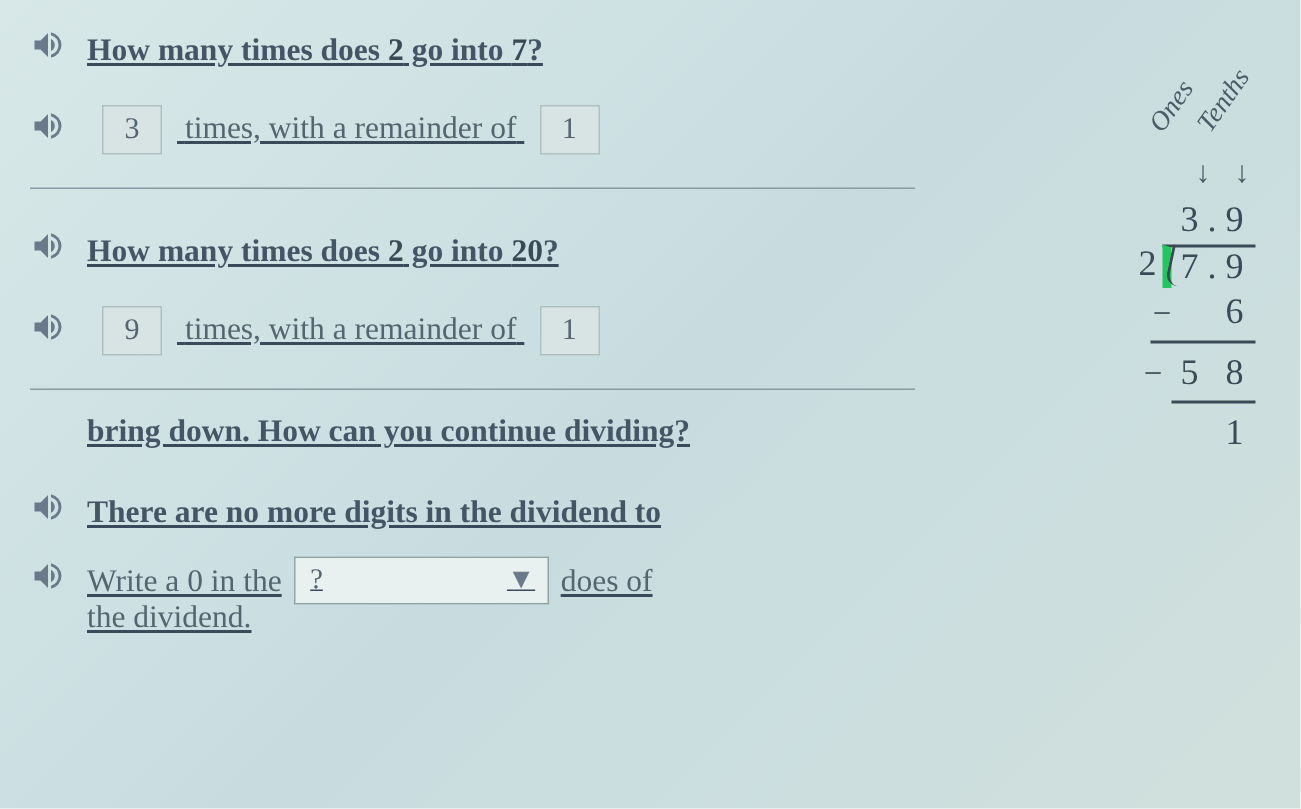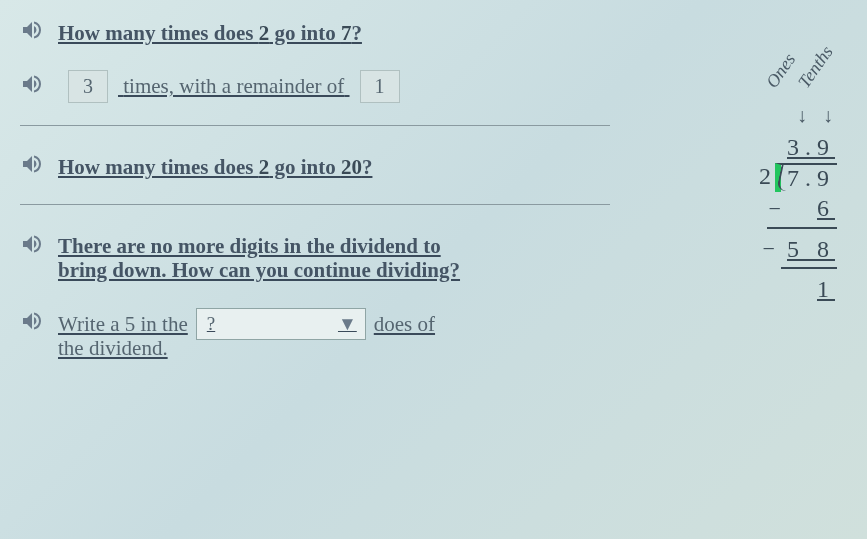--- a/index.html
+++ b/index.html
@@ -120,21 +120,20 @@
       padding-right: 4px;
       font-size: 20px;
       color: #4a5a66;
       margin-bottom: 4px;
     }
     .div-row {
       font-size: 24px;
       letter-spacing: 6px;
       padding-right: 2px;
       line-height: 1.35;
-      text-decoration: underline;
     }
     .quotient {
       padding-right: 2px;
     }
     .divisor-dividend {
       display: flex;
       justify-content: flex-end;
       align-items: flex-start;
       font-size: 24px;
     }
@@ -219,42 +218,54 @@
     <span>
       <svg class="speaker-icon" viewBox="0 0 24 24" fill="currentColor">
           <path d="M3 9v6h4l5 5V4L7 9H3zm13.5 3a4.5 4.5 0 0 0-2.5-4v8a4.5 4.5 0 0 0 2.5-4zm-2.5-8.5v2.06A7 7 0 0 1 19 12a7 7 0 0 1-5 6.44v2.06A9 9 0 0 0 21 12a9 9 0 0 0-7-8.5z"></path>
         </svg>
     </span>
     <span class="question-text">
       <span>How many times does </span><span class="bold-num">2</span><span> go into </span><span class="bold-num">20</span><span>?</span>
     </span>
   </div>
 
+  <div class="line">
+    <span>
+      <svg class="speaker-icon" viewBox="0 0 24 24" fill="currentColor">
+          <path d="M3 9v6h4l5 5V4L7 9H3zm13.5 3a4.5 4.5 0 0 0-2.5-4v8a4.5 4.5 0 0 0 2.5-4zm-2.5-8.5v2.06A7 7 0 0 1 19 12a7 7 0 0 1-5 6.44v2.06A9 9 0 0 0 21 12a9 9 0 0 0-7-8.5z"></path>
+        </svg>
+    </span>
+    <span class="answer-text">
+      <span class="answer-box">9</span>
+      <span>times, with a remainder of</span>
+      <span class="answer-box">1</span>
+    </span>
+  </div>
 
   <hr class="divider">
 
-  <div class="line" style="margin-bottom:6px">
-    <span>
-      <svg class="speaker-icon" viewBox="0 0 24 24" fill="currentColor">
-          <path d="M3 9v6h4l5 5V4L7 9H3zm13.5 3a4.5 4.5 0 0 0-2.5-4v8a4.5 4.5 0 0 0 2.5-4zm-2.5-8.5v2.06A7 7 0 0 1 19 12a7 7 0 0 1-5 6.44v2.06A9 9 0 0 0 21 12a9 9 0 0 0-7-8.5z"></path>
-        </svg>
-    </span>
-    <span class="instruction-text">There are no more digits in the dividend to</span>
-  </div>
   <div class="line continuation">
     <span class="instruction-text">bring down. How can you continue dividing?</span>
   </div>
+  <div class="line" style="margin-bottom:6px">
+    <span>
+      <svg class="speaker-icon" viewBox="0 0 24 24" fill="currentColor">
+          <path d="M3 9v6h4l5 5V4L7 9H3zm13.5 3a4.5 4.5 0 0 0-2.5-4v8a4.5 4.5 0 0 0 2.5-4zm-2.5-8.5v2.06A7 7 0 0 1 19 12a7 7 0 0 1-5 6.44v2.06A9 9 0 0 0 21 12a9 9 0 0 0-7-8.5z"></path>
+        </svg>
+    </span>
+    <span class="instruction-text">There are no more digits in the dividend to</span>
+  </div>
 
   <div class="line wrap2" style="margin-bottom:10px">
     <span>
       <svg class="speaker-icon" viewBox="0 0 24 24" fill="currentColor">
           <path d="M3 9v6h4l5 5V4L7 9H3zm13.5 3a4.5 4.5 0 0 0-2.5-4v8a4.5 4.5 0 0 0 2.5-4zm-2.5-8.5v2.06A7 7 0 0 1 19 12a7 7 0 0 1-5 6.44v2.06A9 9 0 0 0 21 12a9 9 0 0 0-7-8.5z"></path>
         </svg>
     </span>
-    <span class="answer-text">Write a 5 in the</span>
+    <span class="answer-text">Write a 0 in the</span>
     <span class="dropdown">
       <span>?</span>
       <span class="chevron">▼</span>
     </span>
     <span class="answer-text">does of</span>
   </div>
   <div class="line continuation">
     <span class="answer-text">the dividend.</span>
   </div>
 </div>

